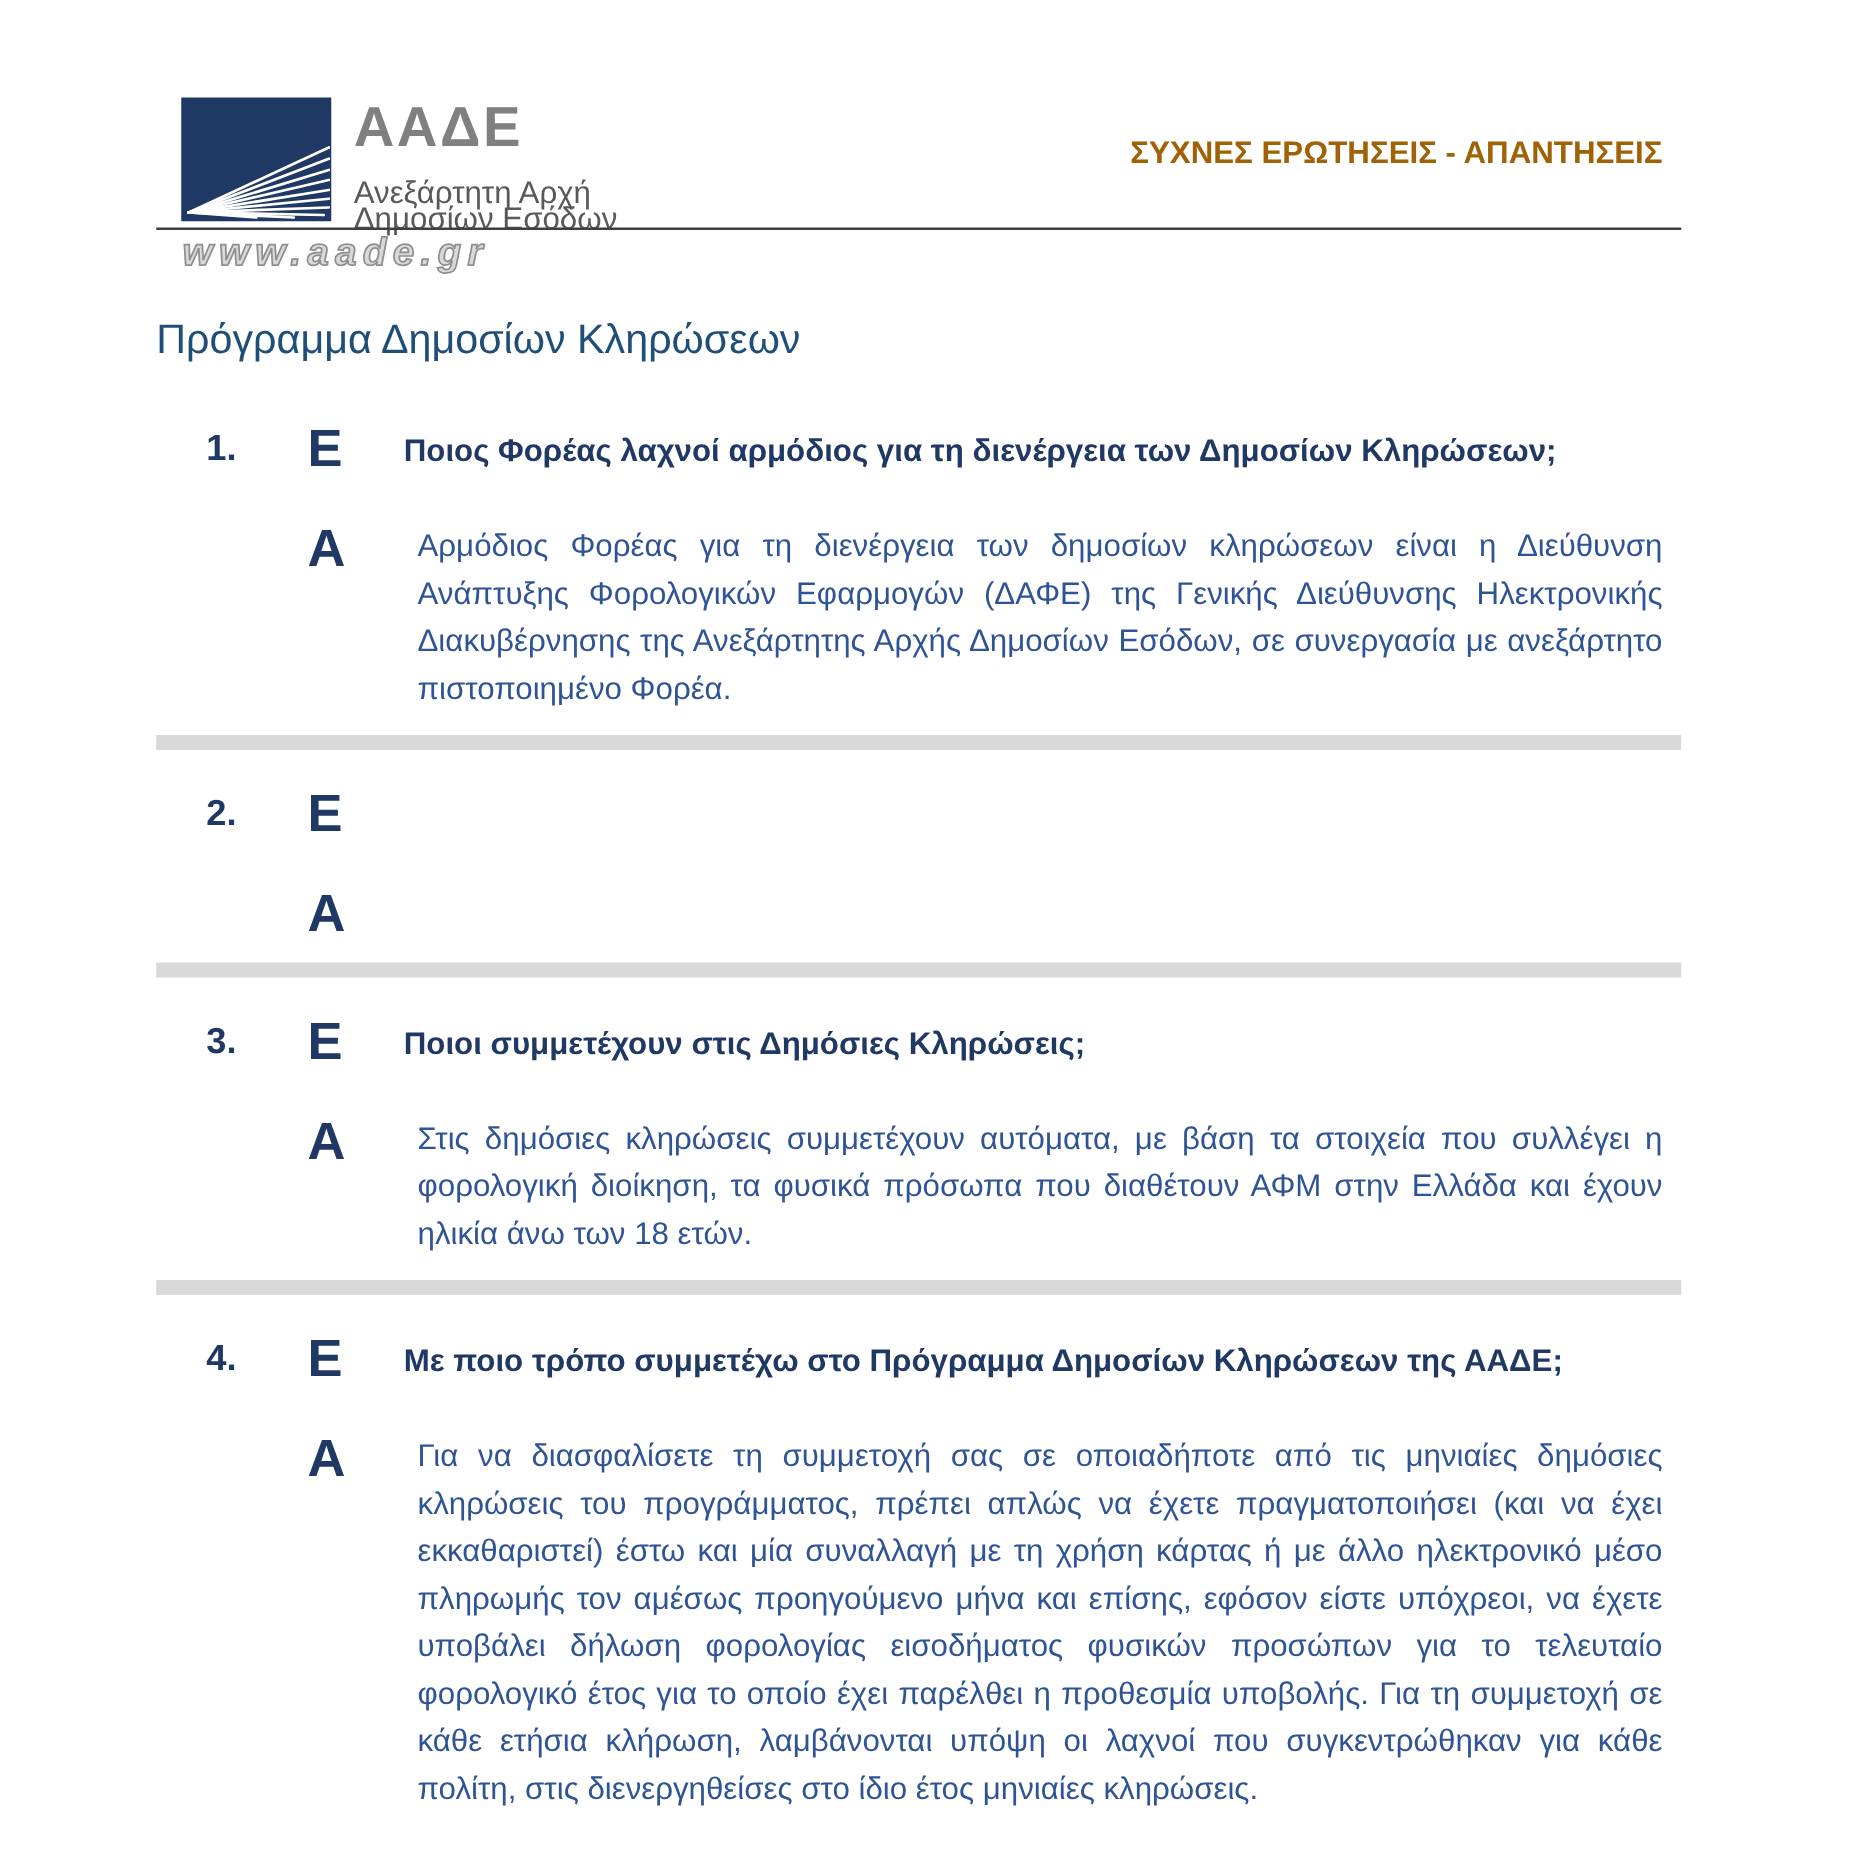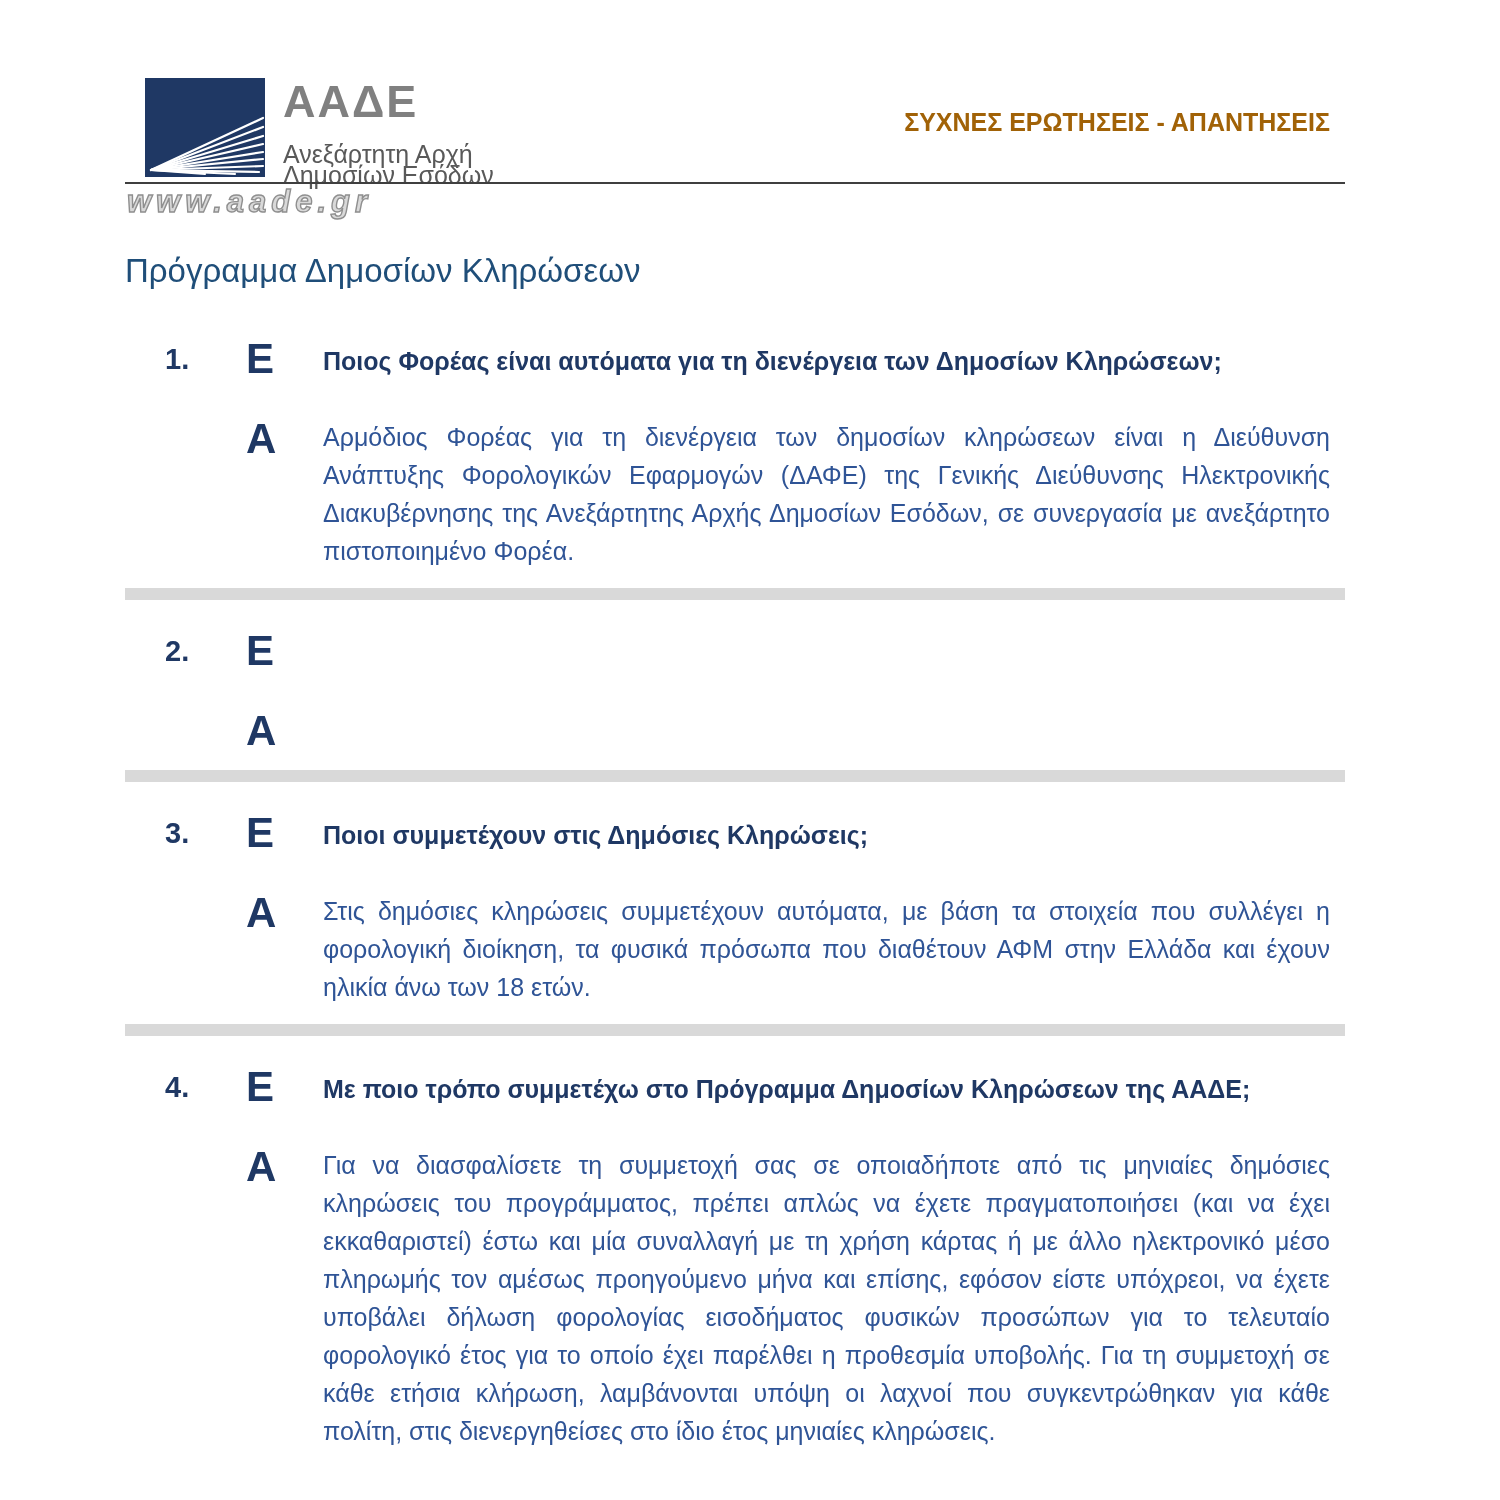--- a/index.html
+++ b/index.html
@@ -11,32 +11,32 @@
   
   .header { position:relative; height:232px; }
   .logo-box { position:absolute; left:20px; top:78px; width:120px; height:99px; background:#1f3864; }
   .logo-box svg { display:block; width:100%; height:100%; }
   .logo-acronym { position:absolute; left:158px; top:76px; font-size:45px; font-weight:bold; letter-spacing:2px; color:#808080; }
   .logo-sub { position:absolute; left:158px; font-size:25px; color:#595959; line-height:28px; }
   .logo-sub.l1 { top:140px; }
   .logo-sub.l2 { top:161px; }
   .doc-type { position:absolute; right:15px; top:108px; font-size:25px; font-weight:bold; color:#a16207; }
   .rule { position:absolute; left:0; right:0; top:182px; height:2px; background:#3f3f3f; }
-  .website { position:absolute; left:2px; top:184px; font-size:31px; font-weight:bold; font-style:italic;
+  .website { position:absolute; left:21px; top:184px; font-size:31px; font-weight:bold; font-style:italic;
              letter-spacing:5px; color:#d9d9d9; -webkit-text-stroke:1.4px #8f8f8f; }
 
   
   .page-title { font-size:33px; color:#1f4e79; margin:20px 0 48px 0; font-weight:400; }
 
   
   .qa-row { display:grid; grid-template-columns:88px 110px 1fr; align-items:start; }
   .num { font-size:29px; font-weight:bold; color:#1f3864; padding-left:40px; padding-top:5px; }
   .marker { font-size:42px; font-weight:bold; color:#1f3864; line-height:1.0; padding-left:33px; }
   .q-text { font-size:25px; font-weight:bold; color:#1f3864; line-height:38px; text-align:justify; padding-top:4px; padding-right:15px; }
-  .a-text { font-size:25px; color:#2f5496; line-height:38px; text-align:justify; padding-right:15px; }
+  .a-text { font-size:25px; color:#2f5496; line-height:38px; text-align:justify; padding-right:15px;margin-left:11px; }
   .q-row { margin-bottom:38px; }
   .a-row { margin-bottom:18px; }
   .separator { height:12px; background:#d9d9d9; margin-bottom:30px; }
 </style>
 </head>
 <body>
 
 <div class="page">
   <div class="content">
 
@@ -66,21 +66,21 @@
       <div class="rule"></div>
       <div class="website">www.aade.gr</div>
     </div>
 
     <div class="page-title">Πρόγραμμα Δημοσίων Κληρώσεων</div>
 
     <div>
       <div class="qa-row q-row">
         <div class="num">1.</div>
         <div class="marker">Ε</div>
-        <div class="q-text">Ποιος Φορέας είναι αυτόματα για τη διενέργεια των Δημοσίων Κληρώσεων;</div>
+        <div class="q-text">Ποιος Φορέας λαχνοί αρμόδιος για τη διενέργεια των Δημοσίων Κληρώσεων;</div>
       </div>
       <div class="qa-row a-row">
         <div class="num"></div>
         <div class="marker">Α</div>
         <div class="a-text">Αρμόδιος Φορέας για τη διενέργεια των δημοσίων κληρώσεων είναι η Διεύθυνση Ανάπτυξης Φορολογικών Εφαρμογών (ΔΑΦΕ) της Γενικής Διεύθυνσης Ηλεκτρονικής Διακυβέρνησης της Ανεξάρτητης Αρχής Δημοσίων Εσόδων, σε συνεργασία με ανεξάρτητο πιστοποιημένο Φορέα.</div>
       </div>
     </div>
     <div class="separator"></div>
 
     <div>

